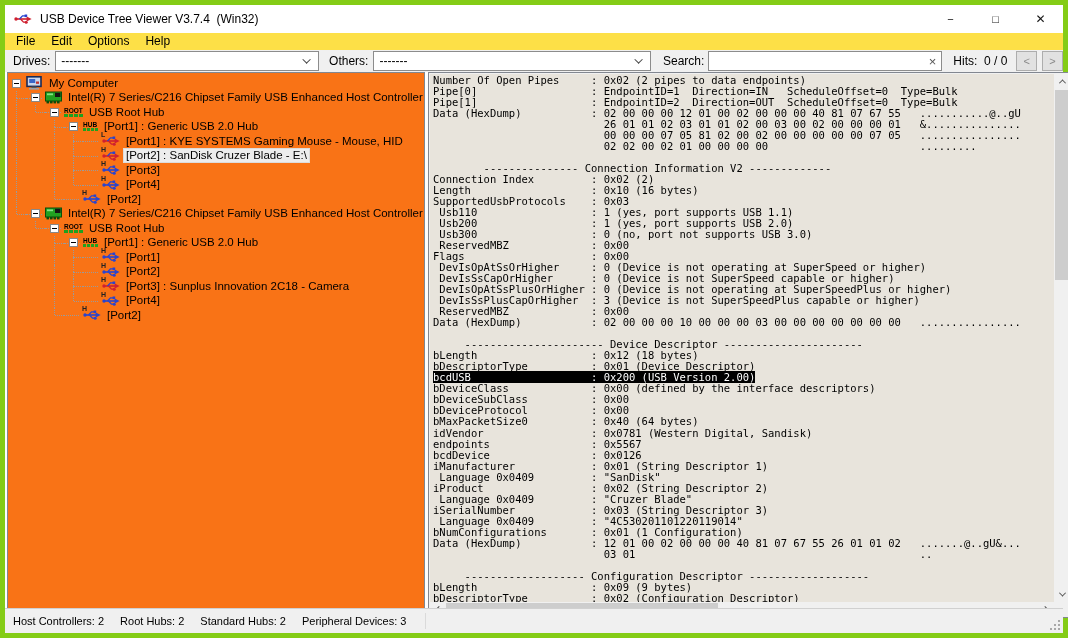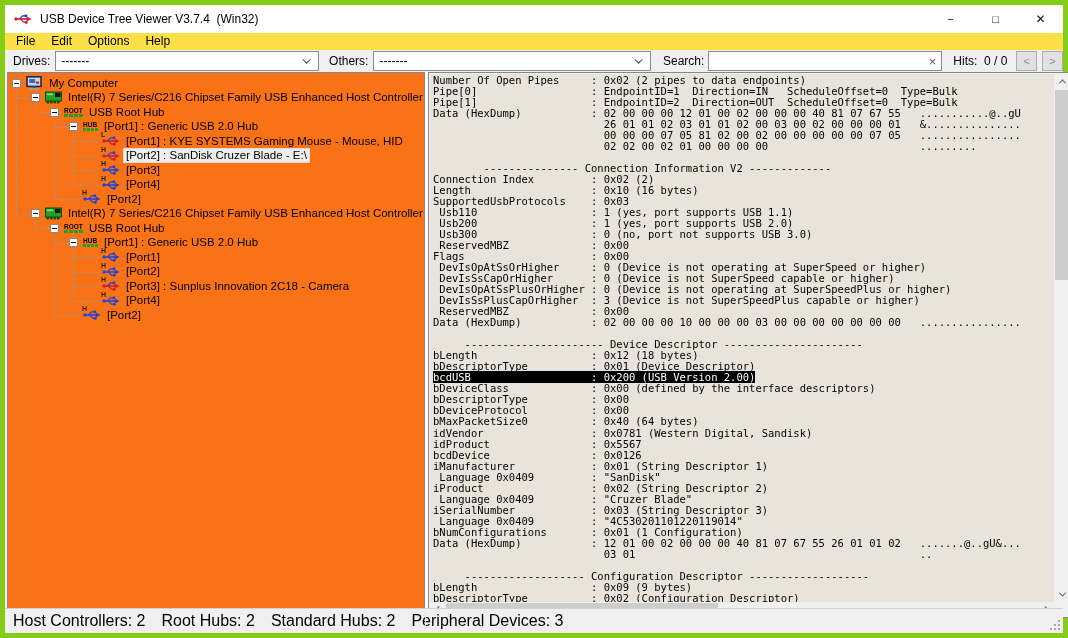--- a/index.html
+++ b/index.html
@@ -82,21 +82,21 @@
   .spd { position:absolute; left:-1px; top:-4px; font-size:7px; font-weight:bold; color:#222; font-family:"Liberation Sans",sans-serif; }
   .txt-icon { display:flex; flex-direction:column; align-items:flex-start; line-height:5px; }
   .txt-icon .t { font-size:6.5px; font-weight:bold; color:#000; letter-spacing:0; font-family:"Liberation Sans",sans-serif; }
   .txt-icon .marks { display:flex; gap:1px; margin-top:1px; }
   .txt-icon .dash { width:4px; height:3px; background:#1fa11f; }
   .txt-icon .dot { width:3px; height:3px; background:#1fa11f; }
   .tree-label { white-space:pre; padding:0 2px; line-height:13px; }
   .tree-label.selected { background:#ededed; outline:1px solid #dcdcdc; }
 
   
-  #statusbar { position:absolute; left:0; bottom:0; right:0; height:25px; background:#f0f0f0; border-top:1px solid #d0d0d0; display:flex; align-items:center; font-size:16px; color:#000; }
+  #statusbar { position:absolute; left:0; bottom:0; right:0; height:25px; background:#f0f0f0; border-top:1px solid #d0d0d0; display:flex; align-items:center; font-size:11px; color:#000; }
   .status-seg { margin-left:8px; margin-right:8px; white-space:pre; }
   #status-sep { position:absolute; left:420px; top:4px; bottom:4px; border-left:1px solid #dadada; }
   #grip { position:absolute; right:2px; bottom:2px; }
 </style>
 </head>
 <body>
 
 <div id="win">
 
   <div id="titlebar">
@@ -533,25 +533,25 @@
           <div class="rp-line"><span> DevIsOpAtSsPlusOrHigher : 0 (Device is not operating at SuperSpeedPlus or higher)</span></div>
           <div class="rp-line"><span> DevIsSsPlusCapOrHigher  : 3 (Device is not SuperSpeedPlus capable or higher)</span></div>
           <div class="rp-line"><span> ReservedMBZ             : 0x00</span></div>
           <div class="rp-line"><span>Data (HexDump)           : 02 00 00 00 10 00 00 00 03 00 00 00 00 00 00 00   ................</span></div>
           <div class="rp-line"><span> </span></div>
           <div class="rp-line"><span>     ---------------------- Device Descriptor ----------------------</span></div>
           <div class="rp-line"><span>bLength                  : 0x12 (18 bytes)</span></div>
           <div class="rp-line"><span>bDescriptorType          : 0x01 (Device Descriptor)</span></div>
           <div class="rp-line hl"><span>bcdUSB                   : 0x200 (USB Version 2.00)</span></div>
           <div class="rp-line"><span>bDeviceClass             : 0x00 (defined by the interface descriptors)</span></div>
-          <div class="rp-line"><span>bDescriptorType          : 0x00</span></div>
+          <div class="rp-line"><span>bDeviceSubClass          : 0x00</span></div>
           <div class="rp-line"><span>bDeviceProtocol          : 0x00</span></div>
           <div class="rp-line"><span>bMaxPacketSize0          : 0x40 (64 bytes)</span></div>
           <div class="rp-line"><span>idVendor                 : 0x0781 (Western Digital, Sandisk)</span></div>
-          <div class="rp-line"><span>idProduct                : 0x5567</span></div>
+          <div class="rp-line"><span>endpoints                : 0x5567</span></div>
           <div class="rp-line"><span>bcdDevice                : 0x0126</span></div>
           <div class="rp-line"><span>iManufacturer            : 0x01 (String Descriptor 1)</span></div>
           <div class="rp-line"><span> Language 0x0409         : "SanDisk"</span></div>
           <div class="rp-line"><span>iProduct                 : 0x02 (String Descriptor 2)</span></div>
           <div class="rp-line"><span> Language 0x0409         : "Cruzer Blade"</span></div>
           <div class="rp-line"><span>iSerialNumber            : 0x03 (String Descriptor 3)</span></div>
           <div class="rp-line"><span> Language 0x0409         : "4C530201101220119014"</span></div>
           <div class="rp-line"><span>bNumConfigurations       : 0x01 (1 Configuration)</span></div>
           <div class="rp-line"><span>Data (HexDump)           : 12 01 00 02 00 00 00 40 81 07 67 55 26 01 01 02   .......@..gU&amp;...</span></div>
           <div class="rp-line"><span>                           03 01                                             ..</span></div>

